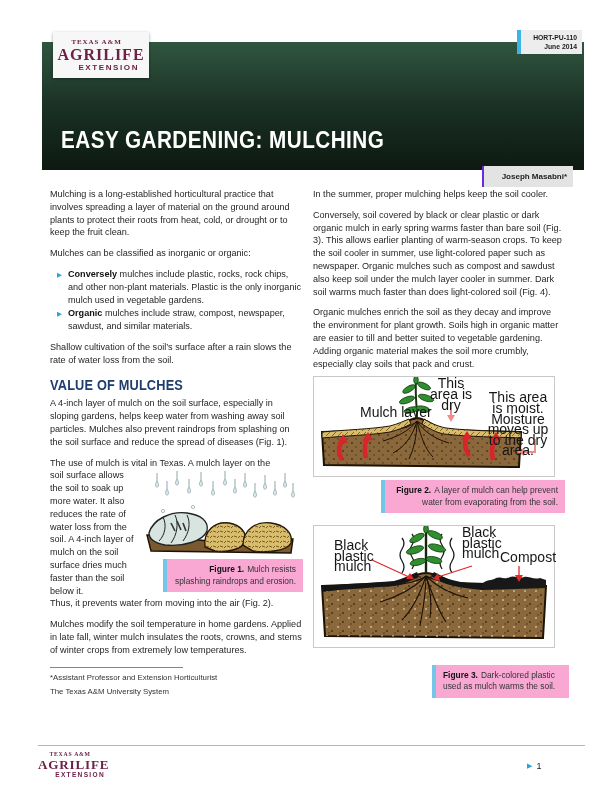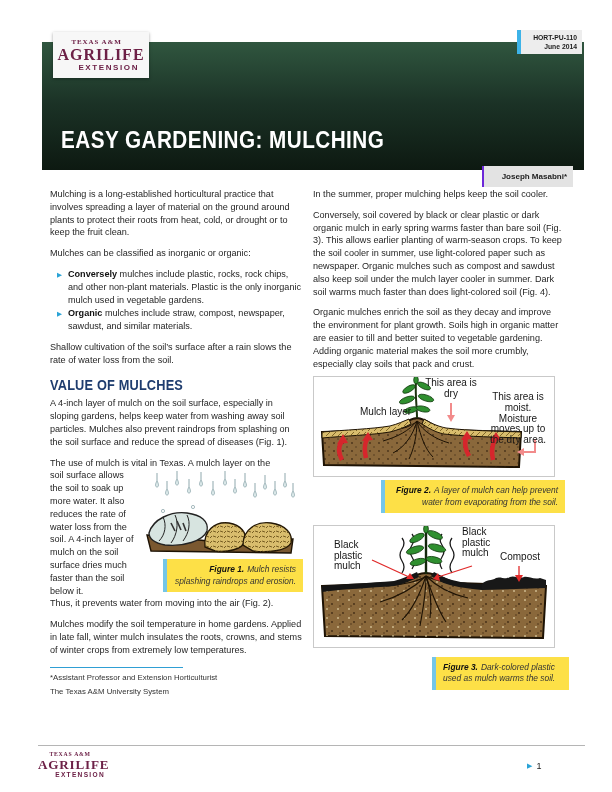--- a/index.html
+++ b/index.html
@@ -46,37 +46,37 @@
   .section-h {
     color:#1e3c6e; font-size:14.5px; font-weight:bold; margin:12px 0 6px 0;
     transform:scaleX(.88); transform-origin:left; white-space:nowrap; letter-spacing:.2px;
   }
   ul.bullets { list-style:none; margin:0 0 8px 0; padding:0; }
   ul.bullets li { position:relative; padding-left:18px; margin:0 0 1px 0; }
   .bullet-arrow { position:absolute; left:7px; top:1px; color:#2aa3d6; font-size:6.5px; }
   b.inline { color:#111; }
   
   .cap {
-    background:#fde047; border-left:4px solid #74c6e8;
-    padding:5px 7px; font-size:8.4px; line-height:11.3px; color:#333;font-style:italic;
+    background:#f9a8d4; border-left:4px solid #74c6e8;
+    padding:5px 7px; font-size:8.4px; line-height:11.3px; color:#333;
   }
   .cap b { color:#111; margin-right:3px; }
   
   .fig1-float { float:right; width:160px; margin:0 0 2px 8px; }
   .fig1-art { display:block; width:160px; height:88px; }
   .cap1 { width:122px; margin-left:auto; margin-top:2px; text-align:right; }
   .wrap-block { overflow:visible; }
   
   .figbox { position:relative; background:#ffffff; border:1px solid #c9c9c9; width:240px; }
   .figbox svg { position:absolute; left:0; top:0; }
-  .fig-label { position:absolute; font-size:10px; line-height:10.6px; color:#161616; }
+  .fig-label { position:absolute; font-size:14px; line-height:10.6px; color:#161616; }
   .fig2-box { height:99px; margin-top:2px; }
   .cap2 { width:166px; margin-left:auto; margin-top:3px; text-align:right; }
   .fig3-box { height:121px; margin-top:12px; }
-  .cap3 { width:119px; margin-left:119px; margin-top:9px; text-align:left; }
+  .cap3 { width:119px; margin-left:119px; margin-top:17px; text-align:left; }
   
   .fn-rule { width:133px; border-top:1.5px solid #2f9fd4; margin-top:10px; }
   .footnote { font-size:7.8px; line-height:14px; color:#333; margin-top:3px; }
   
   .footer-rule { position:absolute; left:38px; top:745px; width:547px; border-top:1px solid #b5b5b5; }
   .footer-logo { position:absolute; left:38px; top:752px; transform:scale(.82); transform-origin:left top; }
   .page-num { position:absolute; left:527px; top:761px; font-size:9px; color:#222; }
   .page-num .marker { color:#2aa3d6; font-size:7px; margin-right:4px; position:relative; top:-1px; }
 </style>
 </head>

